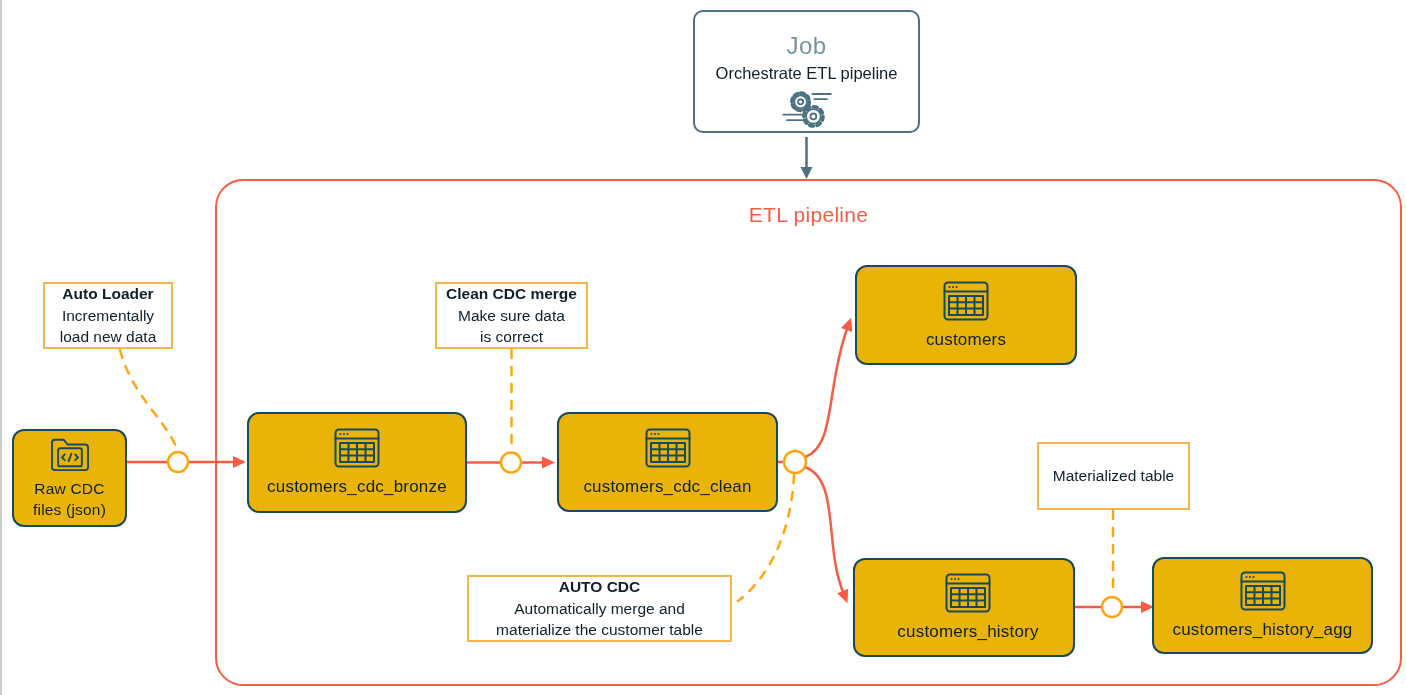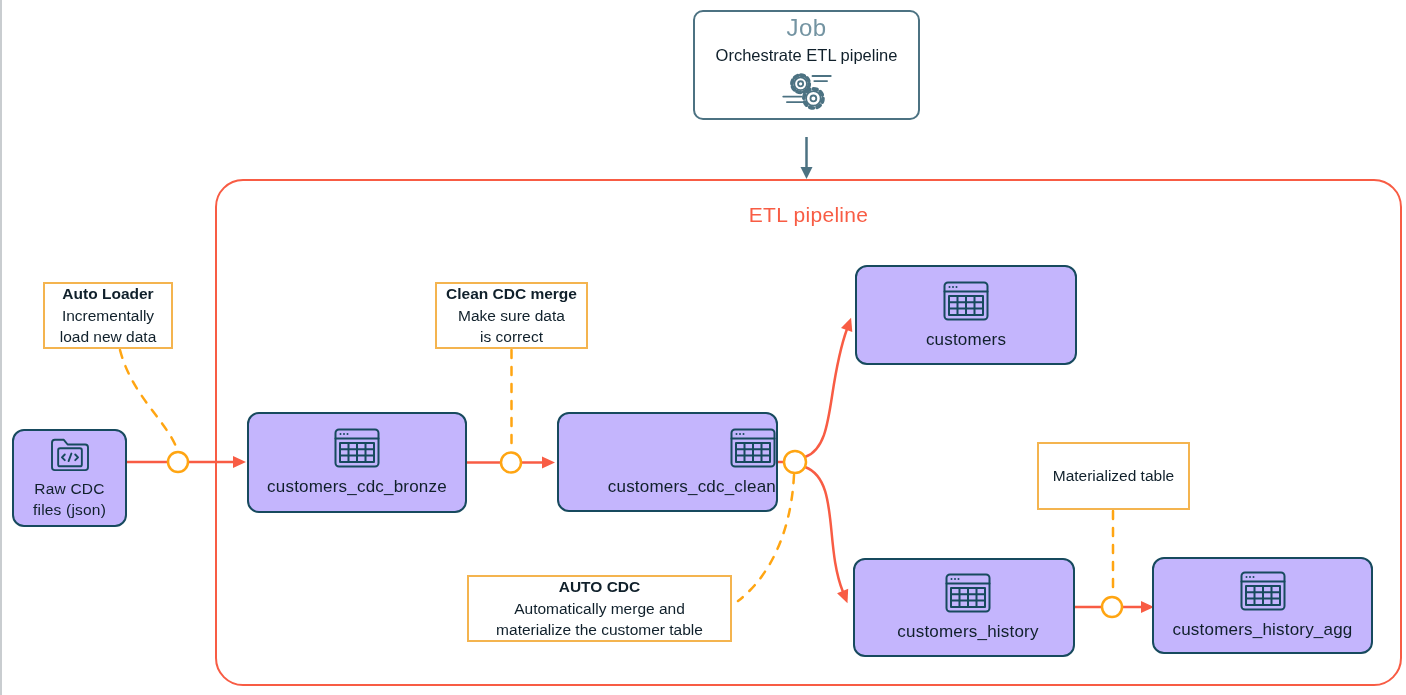--- a/index.html
+++ b/index.html
@@ -19,45 +19,45 @@
 
   .wires{position:absolute;left:0;top:0;}
   .wire-red{stroke:var(--red);stroke-width:2.5;fill:none;}
   .wire-dash{stroke:var(--yellow);stroke-width:2.5;fill:none;stroke-dasharray:8 9;stroke-linecap:round;}
   .wire-slate{stroke:var(--job-border);stroke-width:2.5;fill:none;}
   .junction{fill:#fff;stroke:var(--yellow);stroke-width:2.5;}
   .fill-red{fill:var(--red);}
   .fill-slate{fill:var(--job-border);}
 
   
-  .job-box{position:absolute;left:693px;top:10px;width:227px;height:110px;
+  .job-box{position:absolute;left:693px;top:10px;width:227px;height:123px;
     border:2px solid var(--job-border);border-radius:10px;background:#fff;
-    display:flex;flex-direction:column;align-items:center;justify-content:flex-start;gap:4px;padding-top:2px;}
+    display:flex;flex-direction:column;align-items:center;justify-content:flex-end;gap:4px;padding-top:2px;}
   .job-title{font-size:24px;font-weight:500;color:var(--job-title);letter-spacing:.5px;}
   .job-subtitle{font-size:16.5px;color:var(--text);}
   .gears-svg{width:58px;height:42px;stroke:var(--job-border);color:var(--job-border);fill:none;margin-top:2px;}
 
   
   .etl-box{position:absolute;left:215px;top:179px;width:1187px;height:507px;
     border:2px solid var(--red);border-radius:28px;background:transparent;}
   .etl-title{position:absolute;left:0;top:22px;width:100%;text-align:center;
     font-size:21px;font-weight:500;color:var(--red);letter-spacing:.3px;}
 
   
-  .node{position:absolute;background:#c4b5fd;border:2px solid var(--node-border);border-radius:12px;
+  .node{position:absolute;background:#eab308;border:2px solid var(--node-border);border-radius:12px;
     display:flex;flex-direction:column;align-items:center;justify-content:center;gap:9px;}
   .node .icon{stroke:var(--node-border);color:var(--node-border);fill:none;}
   .table-svg{width:46px;height:40px;}
   .folder-svg{width:42px;height:36px;}
   .nlabel{font-size:17px;color:var(--text);letter-spacing:.2px;}
   .nlabel.small{font-size:15.5px;line-height:21px;text-align:center;}
 
   .pos-source{left:12px;top:429px;width:115px;height:98px;gap:6px;}
   .pos-bronze{left:247px;top:412px;width:220px;height:101px;}
-  .pos-clean{left:557px;top:412px;width:221px;height:100px;align-items:flex-end;}
+  .pos-clean{left:557px;top:412px;width:221px;height:100px;}
   .pos-customers{left:855px;top:265px;width:222px;height:100px;}
   .pos-history{left:853px;top:558px;width:222px;height:99px;padding-left:8px;}
   .pos-agg{left:1152px;top:557px;width:221px;height:97px;}
 
   
   .annotation{position:absolute;background:#fff;border:2px solid var(--annotation-border);
     display:flex;flex-direction:column;align-items:center;justify-content:center;
     font-size:15.5px;line-height:21.5px;text-align:center;color:var(--text);}
   .annotation .t{font-weight:700;}
   .pos-ann-loader{left:43px;top:282px;width:130px;height:67px;}

